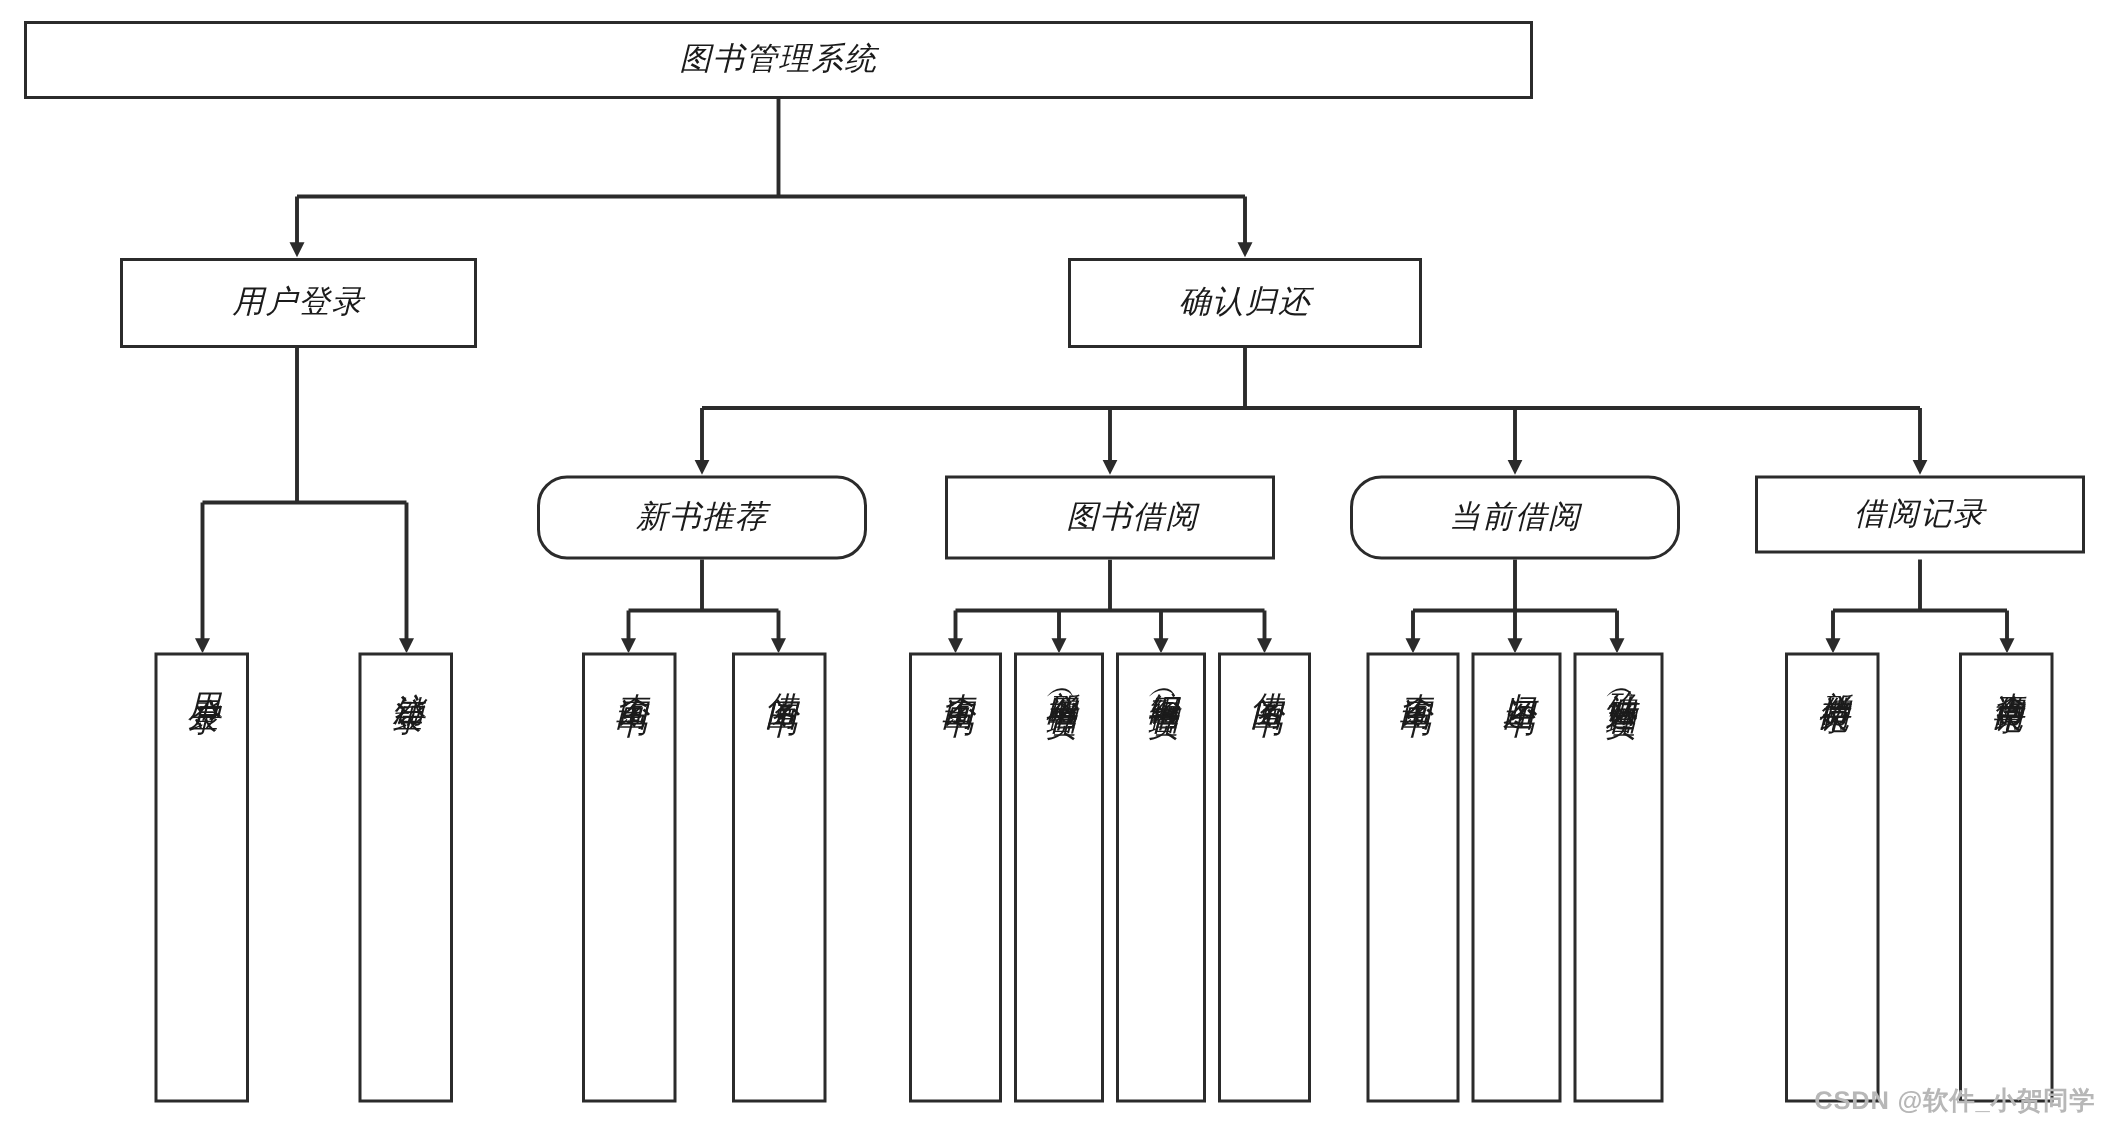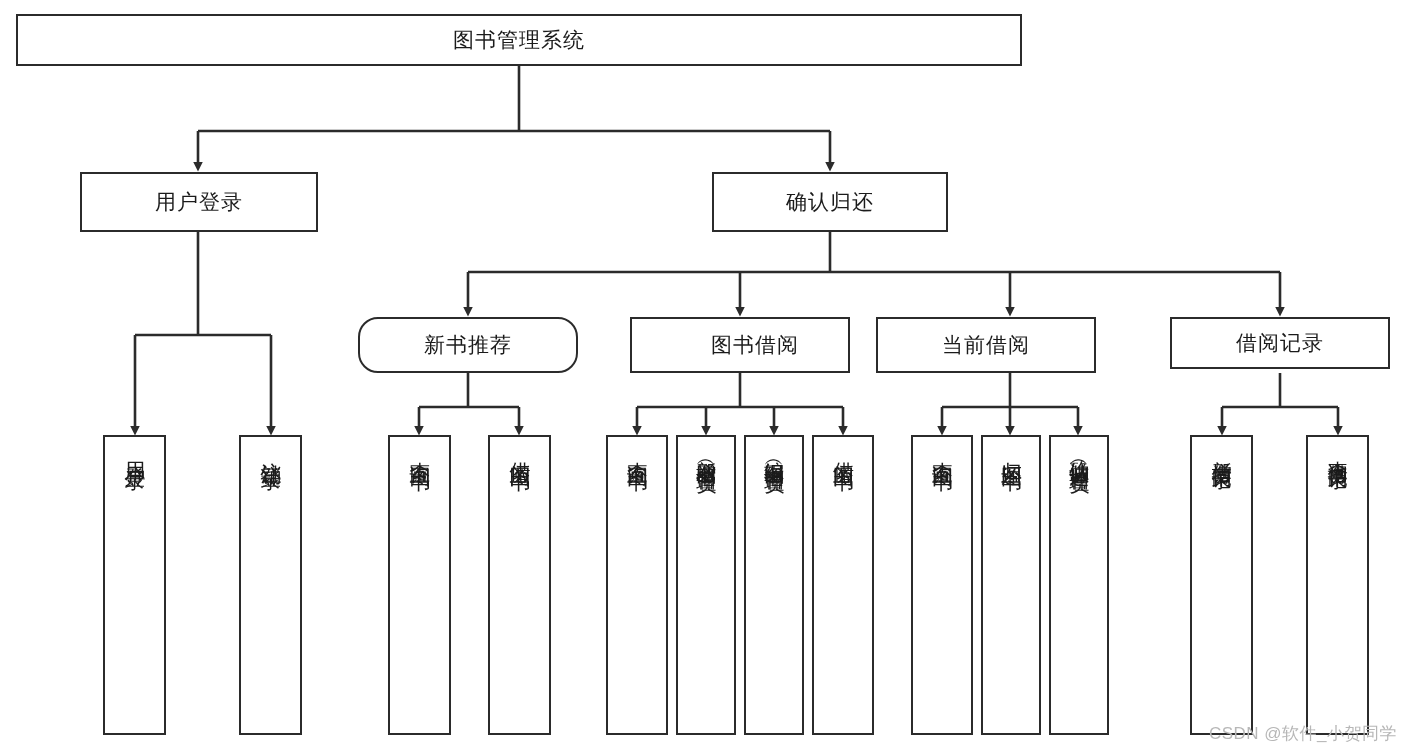--- a/index.html
+++ b/index.html
@@ -22,20 +22,21 @@
     align-items:center;
     justify-content:center;
     z-index:2;
   }
   .node .lbl{
     font-size:21px;
     line-height:1.05;
     letter-spacing:1px;
     color:#1b1b1b;
     white-space:nowrap;
+    font-style:italic;
   }
   
   .node.horiz .lbl{writing-mode:horizontal-tb;}
   
   .node.vert{align-items:flex-start;padding-top:8px;}
   .node.vert .lbl{
     writing-mode:vertical-rl;
     text-orientation:upright;
     font-size:21px;
     line-height:1.18;
@@ -46,20 +47,21 @@
 
   #watermark{
     position:absolute;
     right:8px;bottom:2px;
     font-size:17px;
     color:#b7b7b7;
     letter-spacing:.5px;
     z-index:5;
     white-space:nowrap;
     font-family:"Liberation Sans","DejaVu Sans",sans-serif;
+    font-weight:bold;
   }
 </style>
 </head>
 <body>
 
 <div id="canvas">
 
   <svg id="wires" viewBox="0 0 1405 747" xmlns="http://www.w3.org/2000/svg">
     <defs>
       <marker id="arw" markerWidth="12" markerHeight="12" refX="1.5" refY="5" orient="auto" markerUnits="userSpaceOnUse">
@@ -120,21 +122,21 @@
   <div class="node horiz" style="left:712px;top:172px;width:236px;height:60px;">
     <span class="lbl">确认归还</span>
   </div>
 
   <div class="node horiz" style="left:358px;top:317px;width:220px;height:56px;border-radius:20px;">
     <span class="lbl">新书推荐</span>
   </div>
   <div class="node horiz" style="left:630px;top:317px;width:220px;height:56px;padding-left:30px;">
     <span class="lbl">图书借阅</span>
   </div>
-  <div class="node horiz" style="left:876px;top:317px;width:220px;height:56px;">
+  <div class="node horiz" style="left:900px;top:317px;width:220px;height:56px;border-radius:21px;">
     <span class="lbl">当前借阅</span>
   </div>
   <div class="node horiz" style="left:1170px;top:317px;width:220px;height:52px;">
     <span class="lbl">借阅记录</span>
   </div>
 
   <div class="node vert" style="left:103px;top:435px;width:63px;height:300px;">
     <span class="lbl">用户登录</span>
   </div>
   <div class="node vert" style="left:239px;top:435px;width:63px;height:300px;">

